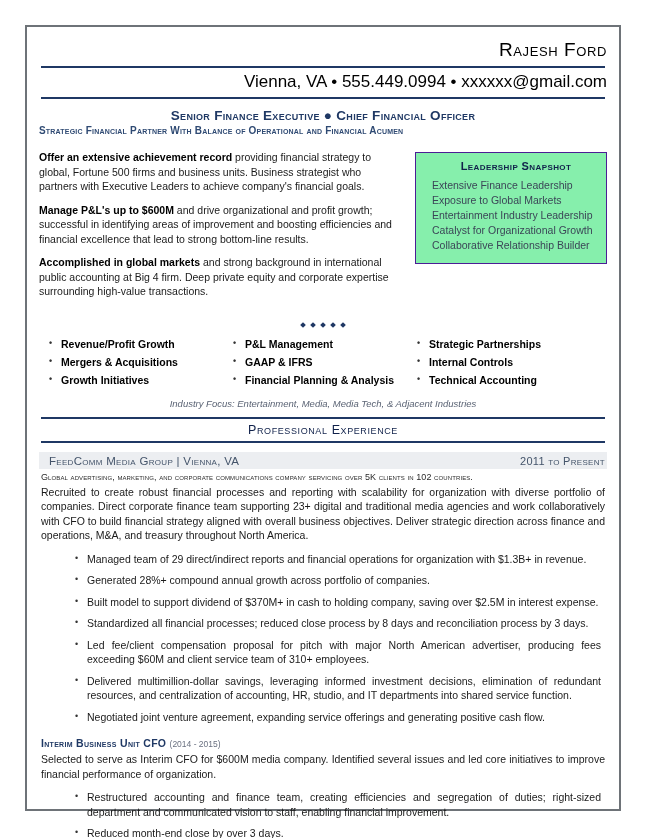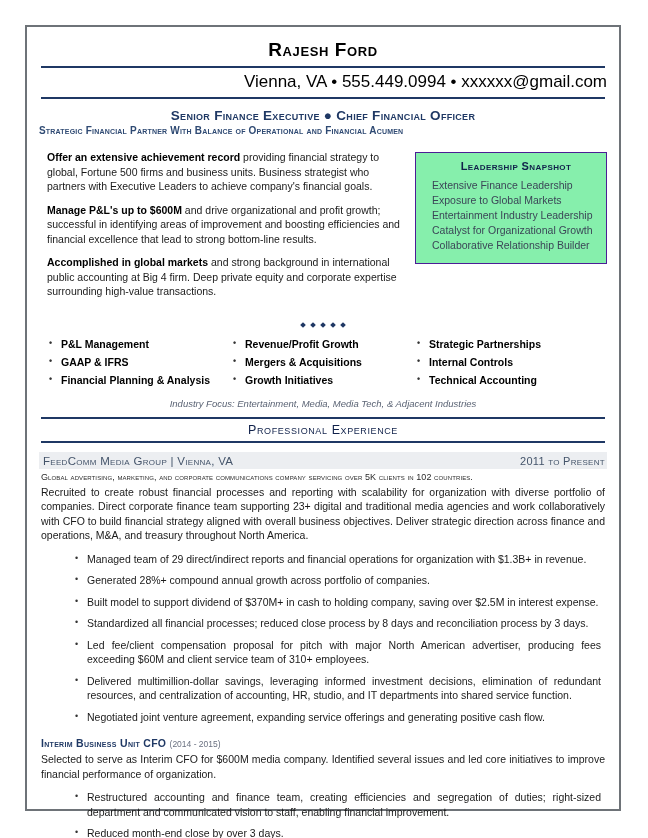--- a/index.html
+++ b/index.html
@@ -23,23 +23,23 @@
     width: 596px;
     height: 786px;
     border: 2px solid #6e7378;
     background: #ffffff;
     box-sizing: border-box;
     padding: 0 12px;
   }
 
   
   .name {
-    text-align: center;
+    text-align: right;
     font-size: 19px;
-    font-weight: bold;
+    font-weight: normal;
     font-variant: small-caps;
     letter-spacing: 0.6px;
     color: #000000;
     padding-top: 12px;
     padding-bottom: 5px;
   }
   .rule-navy {
     border-top: 2px solid #1f3864;
     height: 0;
     margin: 0 2px;
@@ -78,21 +78,21 @@
     padding-top: 6px;
   }
   .summary-col {
     flex: 1 1 auto;
     width: 355px;
   }
   .summary-p {
     font-size: 10.5px;
     line-height: 14.5px;
     color: #1a1a1a;
-    margin: 0 0 9px 8px;
+    margin: 0 0 9px 0;
     text-align: left;
   }
   .summary-p b { color: #000; }
 
   .snapshot {
     flex: 0 0 192px;
     width: 192px;
     border: 1px solid #4c1d95;
     background: #86efac;
     box-sizing: border-box;
@@ -173,21 +173,21 @@
     font-weight: normal;
     font-variant: small-caps;
     letter-spacing: 0.6px;
     color: #10214a;
     padding: 4px 0 4px 0;
   }
 
   
   .company-band {
     background: #eceef1;
-    padding: 3px 2px 2px 4px;
+    padding: 3px 2px 2px 10px;
     margin-top: 9px;
     display: flex;
     justify-content: space-between;
     align-items: baseline;
   }
   .company-name {
     font-size: 11.5px;
     font-variant: small-caps;
     letter-spacing: 0.3px;
     color: #44546a;
@@ -288,28 +288,28 @@
       <div class="snapshot-item">Collaborative Relationship Builder</div>
     </div>
   </div>
 
   <div class="dots">
     <span class="dot"></span><span class="dot"></span><span class="dot"></span><span class="dot"></span><span class="dot"></span>
   </div>
 
   <div class="comp-grid">
     <div class="comp-col">
+      <div class="comp-item">Revenue/Profit Growth</div>
+      <div class="comp-item">Mergers &amp; Acquisitions</div>
+      <div class="comp-item">Growth Initiatives</div>
+    </div>
+    <div class="comp-col">
       <div class="comp-item">P&amp;L Management</div>
       <div class="comp-item">GAAP &amp; IFRS</div>
       <div class="comp-item">Financial Planning &amp; Analysis</div>
-    </div>
-    <div class="comp-col">
-      <div class="comp-item">Revenue/Profit Growth</div>
-      <div class="comp-item">Mergers &amp; Acquisitions</div>
-      <div class="comp-item">Growth Initiatives</div>
     </div>
     <div class="comp-col">
       <div class="comp-item">Strategic Partnerships</div>
       <div class="comp-item">Internal Controls</div>
       <div class="comp-item">Technical Accounting</div>
     </div>
   </div>
 
   <div class="industry">Industry Focus: Entertainment, Media, Media Tech, &amp; Adjacent Industries</div>
 

